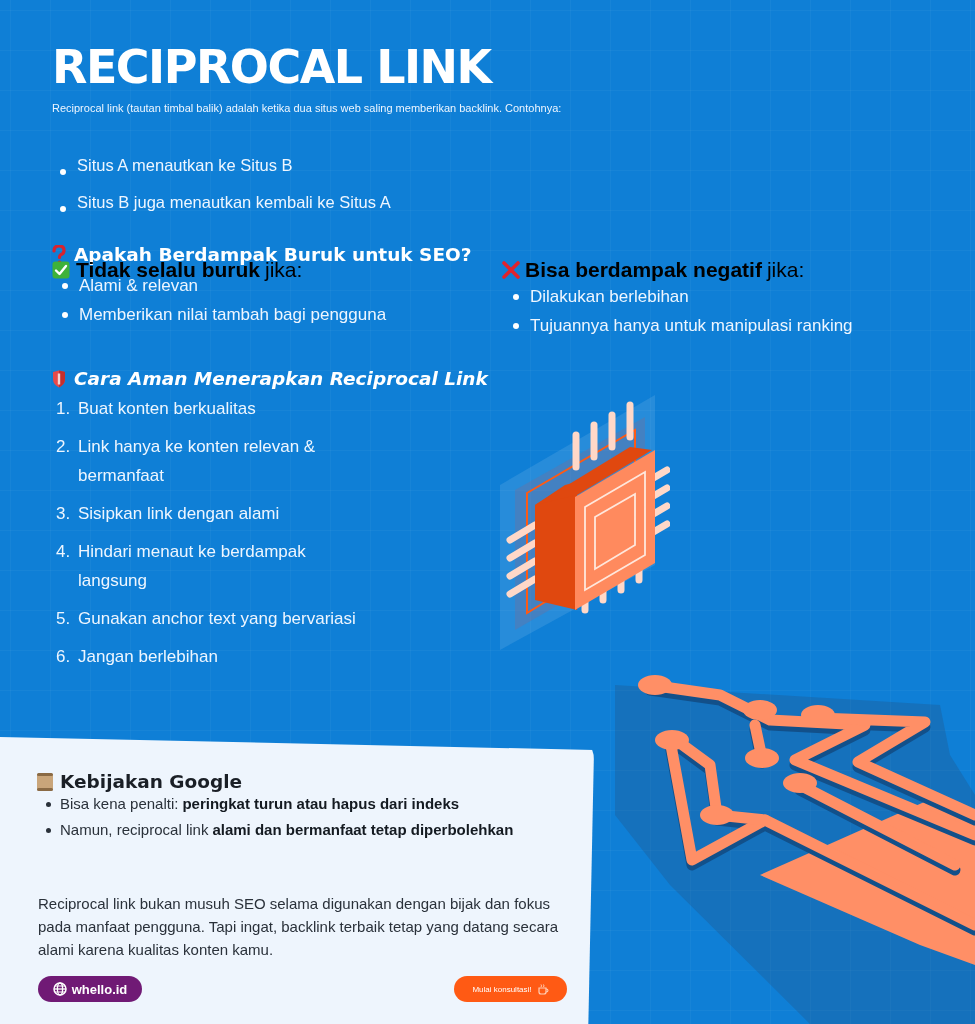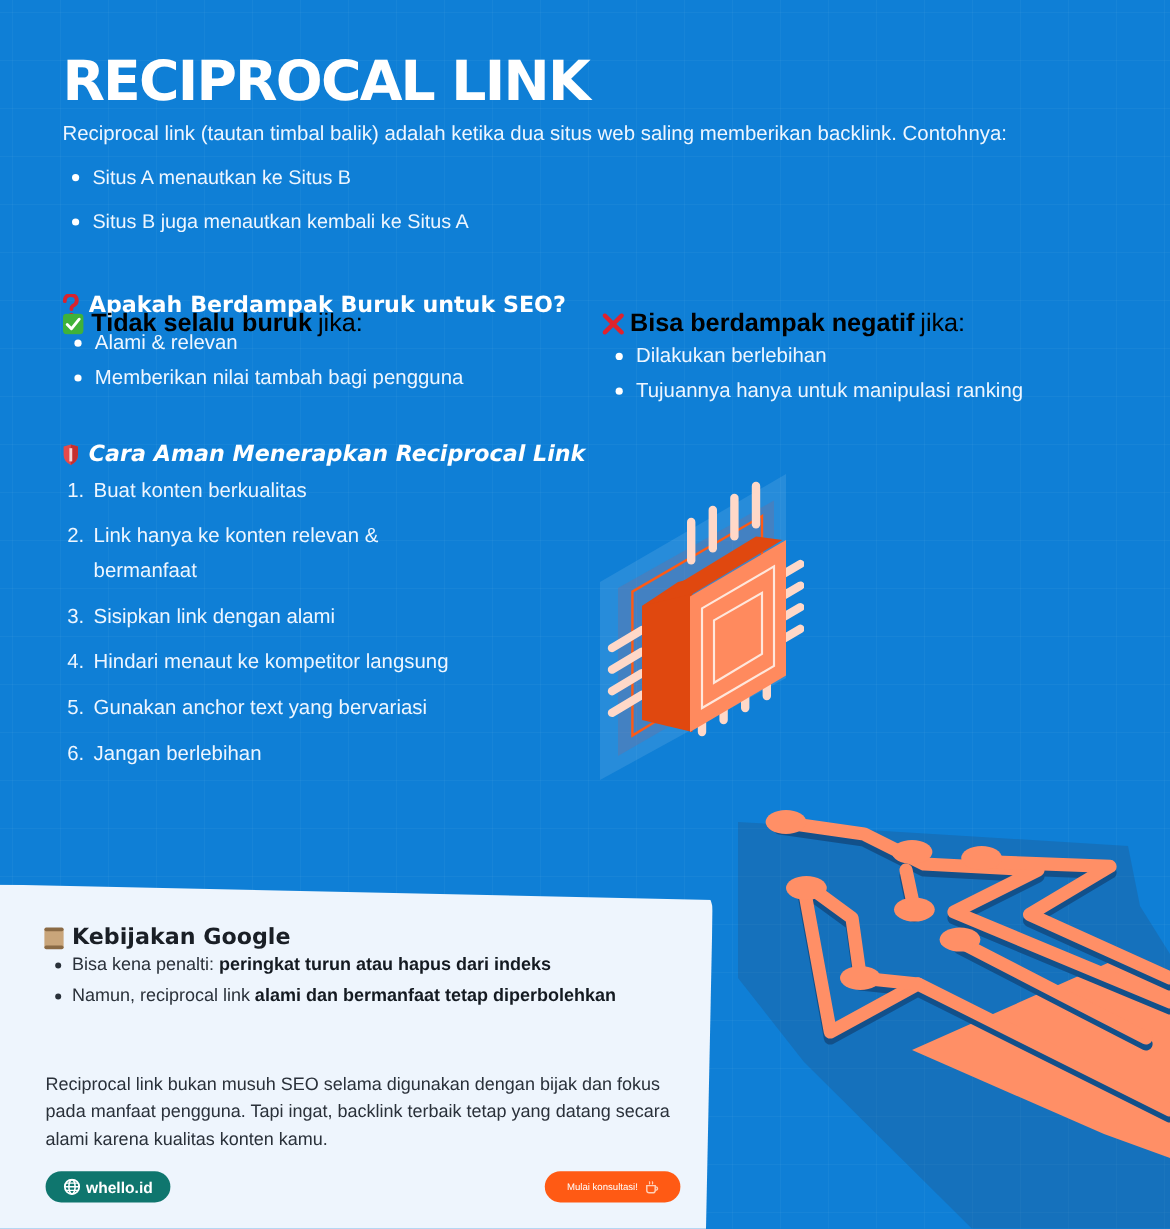--- a/index.html
+++ b/index.html
@@ -20,26 +20,26 @@
     pointer-events: none;
   }
   .title {
     position: absolute; left: 52px; top: 40px;
     font-family: "DejaVu Sans", sans-serif;
     font-weight: 700; font-size: 46px; letter-spacing: -1.5px;
     color: #ffffff;
   }
   .intro {
     position: absolute; left: 52px; top: 102px;
-    font-size: 17px; color: #eef6ff;
+    font-size: 11px; color: #eef6ff;
   }
   .ex-list { position: absolute; left: 60px; top: 138px; list-style: none; }
   .ex-list li {
     font-size: 16.5px; color: #eef6ff; height: 37px; line-height: 20px;
-    display: flex; align-items: flex-start;
+    display: flex; align-items: flex-end;
   }
   .bullet-dot {
     display: inline-block; width: 6px; height: 6px; border-radius: 50%;
     background: #ffffff; margin: 7px 11px 0 0; flex-shrink: 0;
   }
   .h2 {
     position: absolute; left: 52px;
     font-family: "DejaVu Sans", sans-serif;
     font-weight: 700; font-size: 18.5px; color: #ffffff;
     display: flex; align-items: center;
@@ -80,21 +80,21 @@
     display: flex; align-items: flex-start;
   }
   .card-list li .bullet-dot { background: #2a313a; width: 5px; height: 5px; margin: 7px 9px 0 0; }
   .card-list b { font-weight: 700; color: #141a21; margin-left: 4px; }
   .closing {
     position: absolute; left: 38px; top: 155px; width: 540px;
     font-size: 15px; line-height: 23px; color: #2a313a;
   }
   .pill-site {
     position: absolute; left: 38px; top: 239px; width: 104px; height: 26px;
-    border-radius: 13px; background: #0f766e; color: #ffffff;
+    border-radius: 13px; background: #701a75; color: #ffffff;
     font-size: 13px; font-weight: 700;
     display: flex; align-items: center; justify-content: center; gap: 5px;
   }
   .pill-cta {
     position: absolute; left: 454px; top: 239px; width: 113px; height: 26px;
     border-radius: 13px; background: #ff5a14; color: #ffffff;
     font-size: 8px; font-weight: 400;
     display: flex; align-items: center; justify-content: center; gap: 5px; text-align: right;
   }
   .illus { position: absolute; pointer-events: none; }
@@ -186,21 +186,21 @@
   <li>
       <span class="num">2.</span>
       <span>Link hanya ke konten relevan &amp; bermanfaat</span>
     </li>
   <li>
       <span class="num">3.</span>
       <span>Sisipkan link dengan alami</span>
     </li>
   <li>
       <span class="num">4.</span>
-      <span>Hindari menaut ke kompetitor langsung</span>
+      <span>Hindari menaut ke berdampak langsung</span>
     </li>
   <li>
       <span class="num">5.</span>
       <span>Gunakan anchor text yang bervariasi</span>
     </li>
   <li>
       <span class="num">6.</span>
       <span>Jangan berlebihan</span>
     </li>
 </ol>

